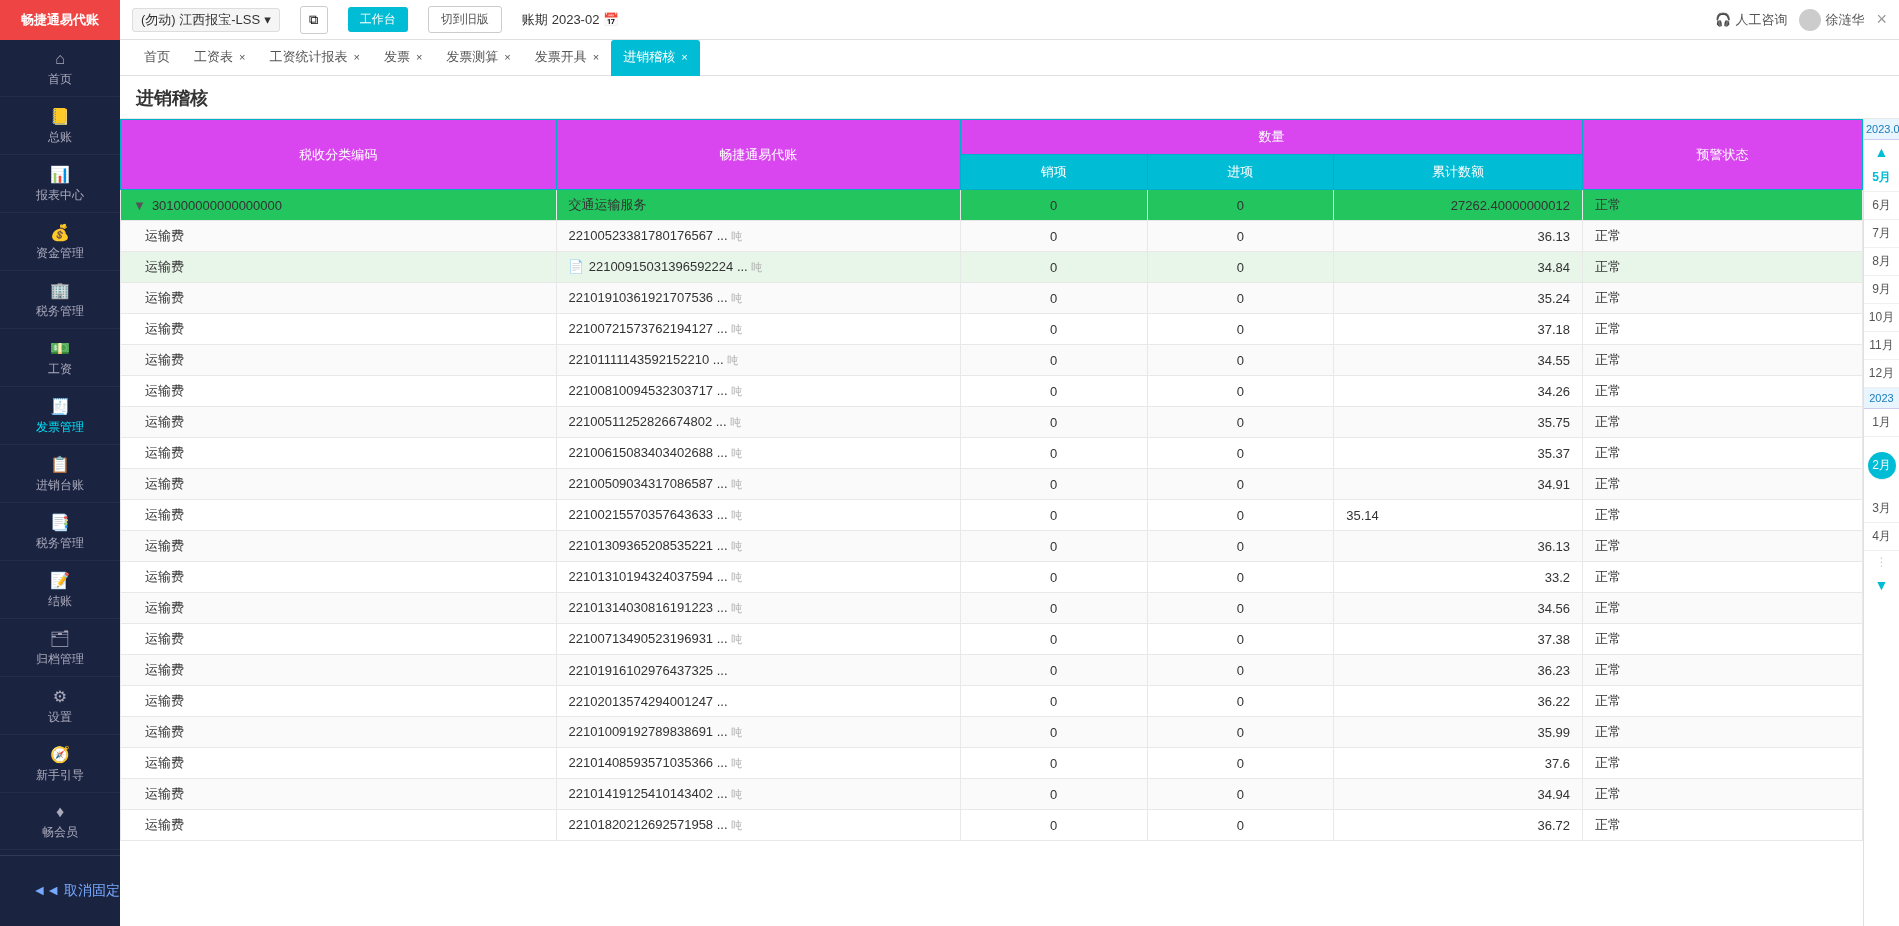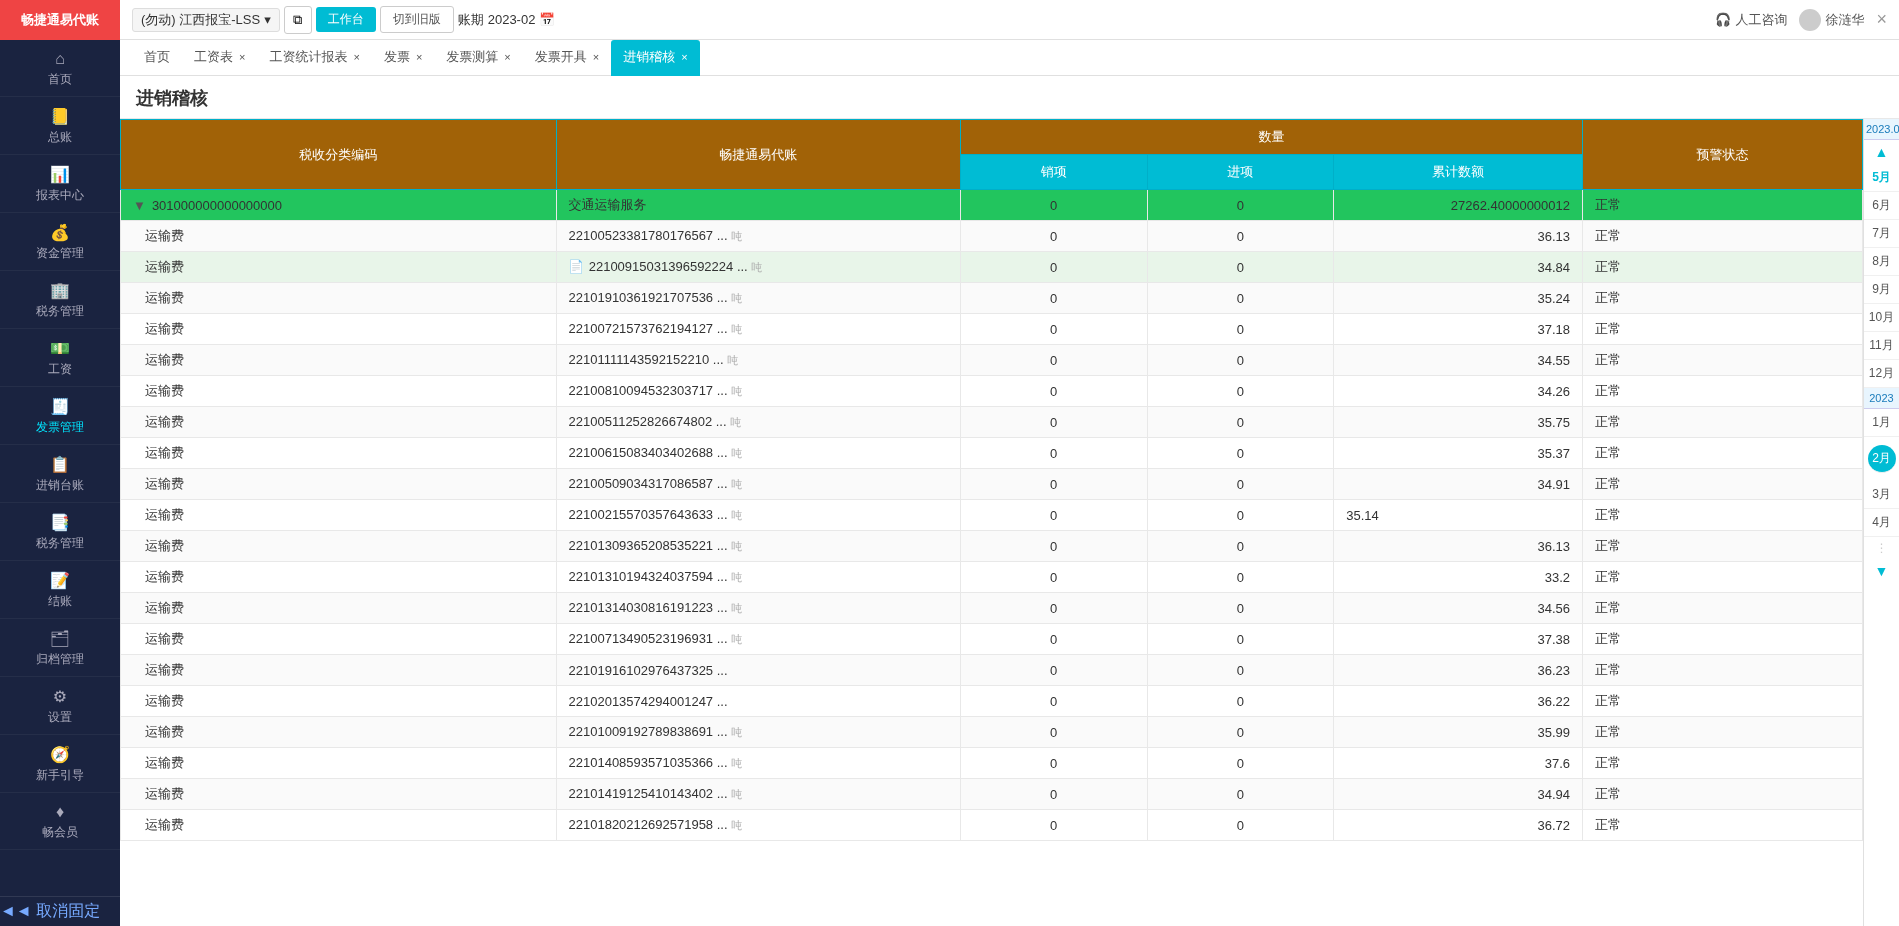--- a/index.html
+++ b/index.html
@@ -34,24 +34,24 @@
       padding: 10px 0 8px;
       cursor: pointer;
       color: #aab;
       font-size: 12px;
       border-bottom: 1px solid rgba(255,255,255,0.05);
     }
     .sidebar-item.active { color: #00e5ff; }
     .sidebar-icon { font-size: 16px; margin-bottom: 3px; }
     .sidebar-bottom {
       margin-top: auto;
-      padding: 4px 0;
-      text-align: left;
+      padding: 26px 0;
+      text-align: right;
       color: #7af;
-      font-size: 16px;
+      font-size: 14px;
       cursor: pointer;
       border-top: 1px solid rgba(255,255,255,0.1);
     }
 
     
     .main {
       flex: 1;
       display: flex;
       flex-direction: column;
       height: 100%;
@@ -59,21 +59,21 @@
     }
 
     
     .topbar {
       background: #fff;
       height: 40px;
       display: flex;
       align-items: center;
       padding: 16px 12px;
       border-bottom: 1px solid #e0e0e0;
-      gap: 4px;
+      gap: 20px;
       flex-shrink: 0;
     }
     .topbar-company {
       display: flex;
       align-items: center;
       gap: 4px;
       font-size: 13px;
       color: #333;
       background: #f5f5f5;
       border: 1px solid #ddd;
@@ -215,21 +215,21 @@
       flex: 1;
       overflow: auto;
       background: #fff;
     }
     table {
       width: 100%;
       border-collapse: collapse;
       font-size: 13px;
     }
     thead tr th {
-      background: #a16207;
+      background: #d946ef;
       color: #fff;
       padding: 8px 12px;
       text-align: center;
       border: 1px solid #00afc8;
       font-weight: normal;
       white-space: nowrap;
     }
     thead tr.sub-header th {
       background: #00bcd4;
     }
@@ -264,21 +264,21 @@
       border-bottom: 1px solid #cce;
     }
     .cal-month {
       text-align: center;
       padding: 5px 2px;
       cursor: pointer;
       color: #555;
       font-size: 12px;
       border-bottom: 1px solid #f0f0f0;
     }
-    .cal-month.current { background: #00bcd4; color: #fff; border-radius: 50%; margin: 8px auto; width: 28px; }
+    .cal-month.current { background: #00bcd4; color: #fff; border-radius: 50%; margin: 15px auto; width: 28px; }
     .cal-month.highlight { color: #00bcd4; font-weight: bold; }
     .cal-nav { text-align: center; padding: 4px 0; color: #00bcd4; cursor: pointer; font-size: 14px; }
     .cal-dots { text-align: center; color: #ccc; padding: 4px 0; }
   </style>
 </head>
 <body>
 
 <div class="sidebar">
   <div class="sidebar-logo">畅捷通易代账</div>
 

